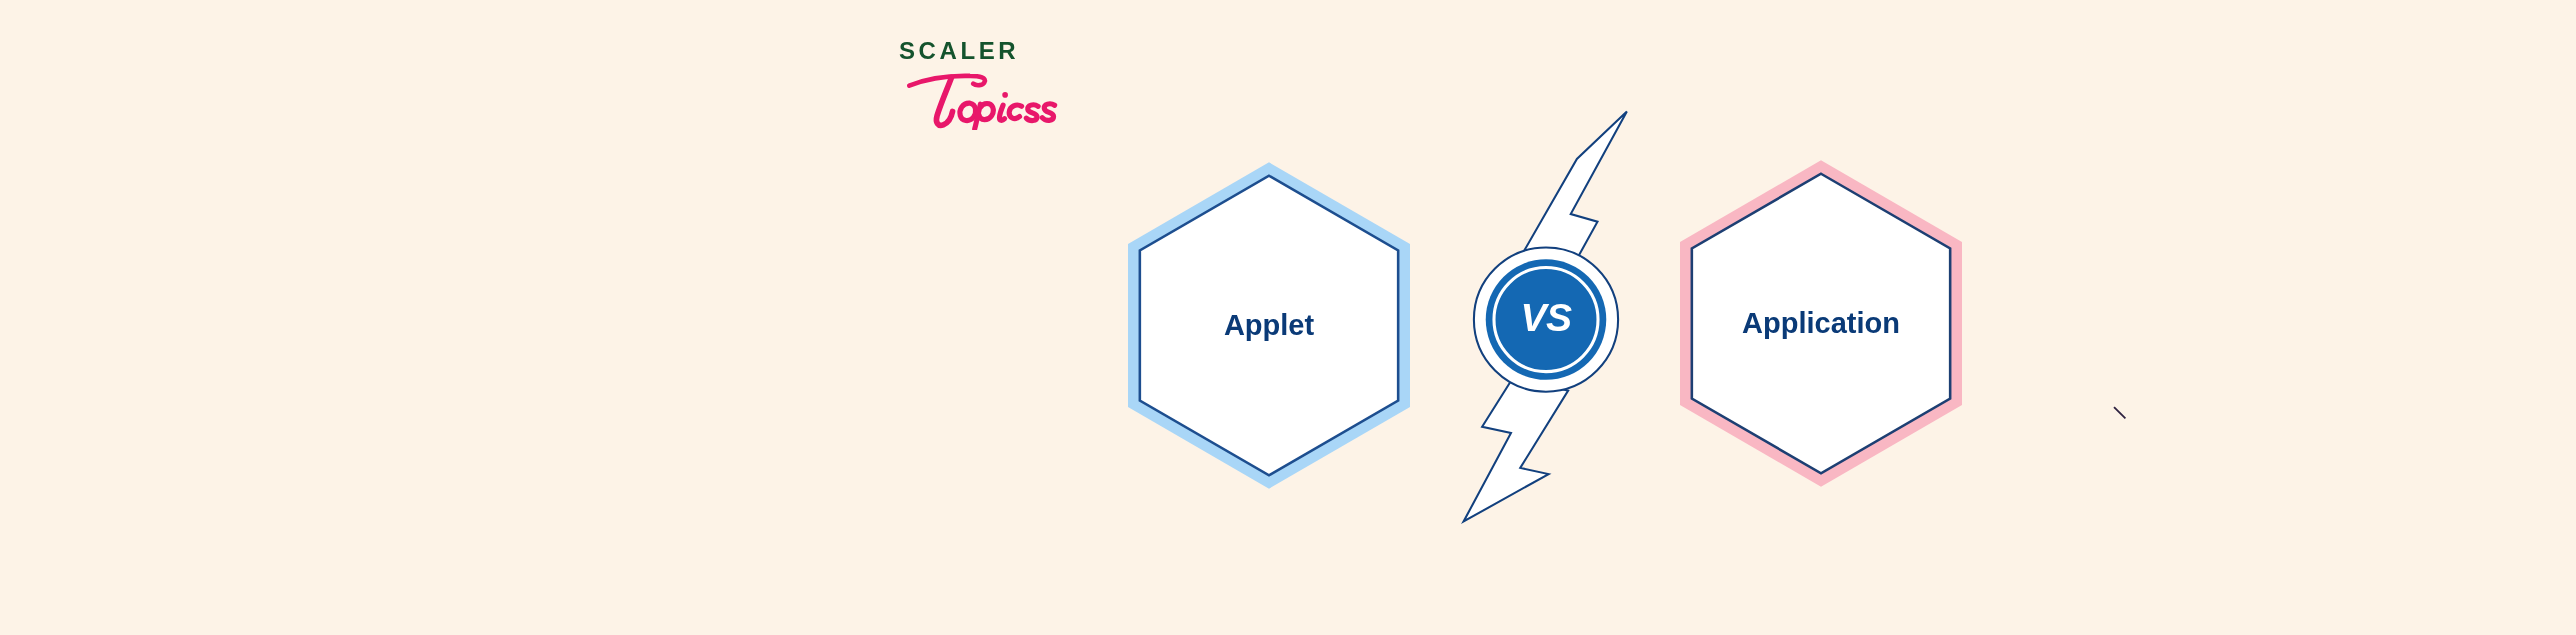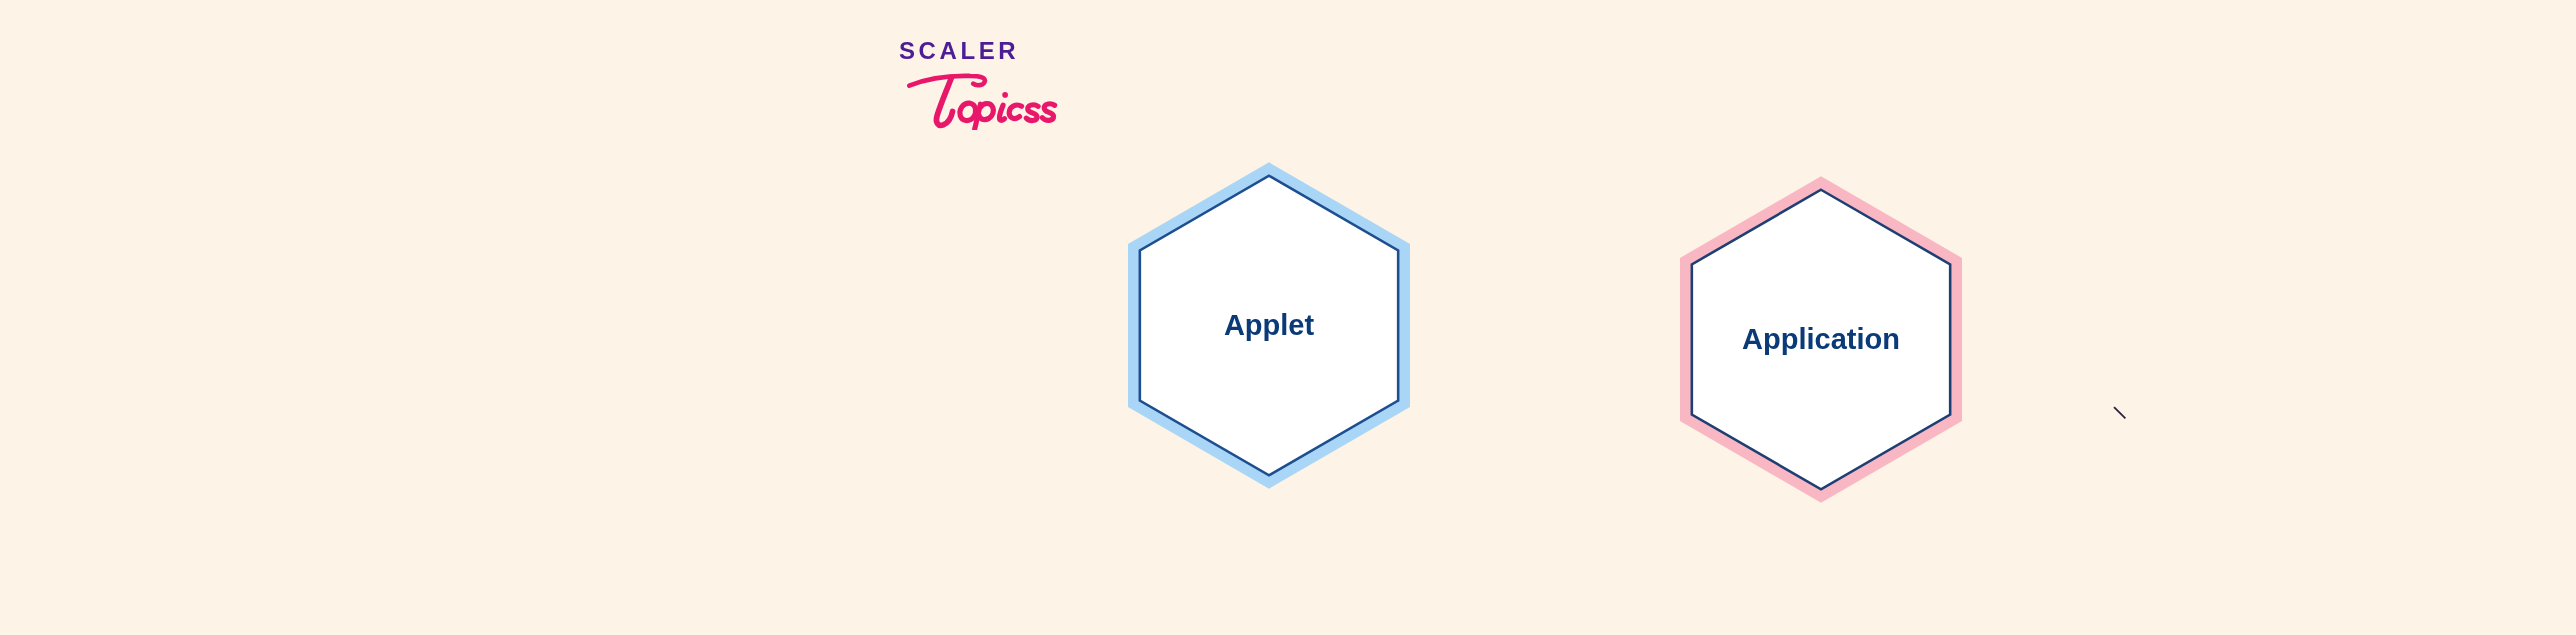--- a/index.html
+++ b/index.html
@@ -35,21 +35,21 @@
     user-select: none;
   }
   .logo-word {
     position: absolute;
     left: 0;
     top: 0;
     font-family: "Liberation Sans", sans-serif;
     font-weight: 700;
     font-size: 24px;
     letter-spacing: 3.6px;
-    color: #4c1d95;
+    color: #14532d;
     line-height: 1;
     white-space: nowrap;
   }
   .logo-script {
     position: absolute;
     left: 3.1px;
     top: 24px;
     width: 165px;
     height: 67px;
   }
@@ -78,21 +78,21 @@
     font-family: "Liberation Sans", sans-serif;
     font-weight: 700;
     font-size: 29px;
     color: #0A3A77;
     letter-spacing: 0px;
     white-space: nowrap;
     pointer-events: none;
   }
 
   #hex-applet { left: 1128px; top: 162px; }
-  #hex-application { left: 1680px; top: 176px; }
+  #hex-application { left: 1680px; top: 160px; }
 
   
   #vs-badge {
     position: absolute;
     left: 1443px;
     top: 98px;
     width: 206px;
     height: 438px;
   }
   #vs-badge svg {
@@ -175,19 +175,52 @@
   </div>
 
   <div class="hex" id="hex-application">
     <svg viewBox="0 0 548 634" width="282" height="327" aria-hidden="true">
       <polygon points="274,0 548,158.5 548,475.5 274,634 0,475.5 0,158.5" fill="#F9B7C3"></polygon>
       <polygon points="274,26 525,171 525,463 274,608 23,463 23,171" fill="#FFFFFF" stroke="#1D3F73" stroke-width="5"></polygon>
     </svg>
     <div class="hex-label">Application</div>
   </div>
 
+  <div id="vs-badge">
+    <svg viewBox="0 0 400 850" width="206" height="438" aria-hidden="true">
+
+      <path d="M357 26
+               L 248 225
+               L 300 240
+               L 212 399
+               L 262 414
+               L 186 553
+               L 243 568
+               L 150 718
+               L 205 730
+               L 40 822
+               L 132 650
+               L 76 638
+               L 170 489
+               L 116 476
+               L 204 320
+               L 152 306
+               L 260 118 Z" fill="#FFFFFF" stroke="#12407E" stroke-width="4" stroke-linejoin="miter"></path>
+
+      <circle cx="200" cy="430" r="140" fill="#FFFFFF" stroke="#12407E" stroke-width="4"></circle>
+
+      <circle cx="200" cy="430" r="117" fill="#1468B3"></circle>
+
+      <circle cx="200" cy="430" r="101" fill="none" stroke="#FFFFFF" stroke-width="6"></circle>
+
+      <circle cx="200" cy="430" r="96" fill="#1468B3"></circle>
+    </svg>
+    <div class="vs-text">
+      <span>VS</span>
+    </div>
+  </div>
 
   <svg id="stray-mark" viewBox="0 0 30 30" aria-hidden="true">
     <line x1="2" y1="2" x2="24" y2="24" stroke="#2E2140" stroke-width="3.5" stroke-linecap="butt"></line>
   </svg>
 
 </div>
 
 
 </body></html>

